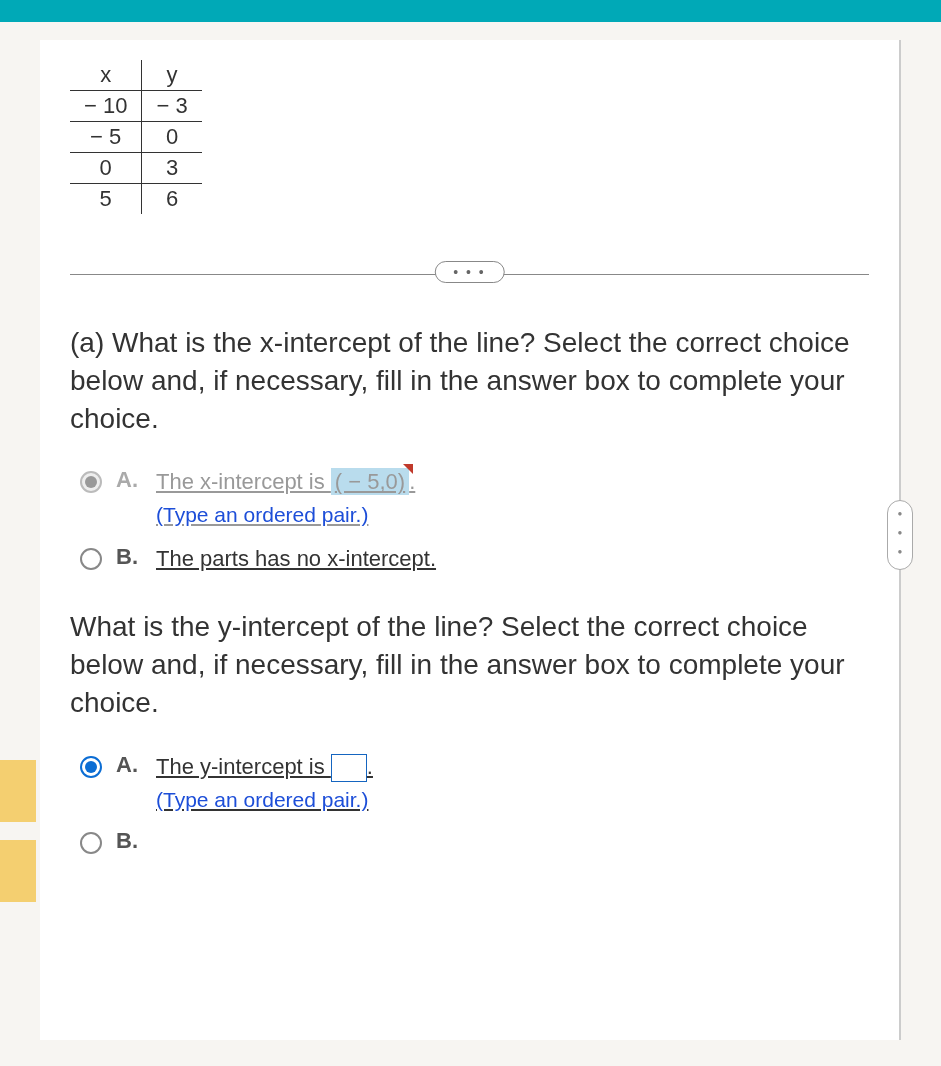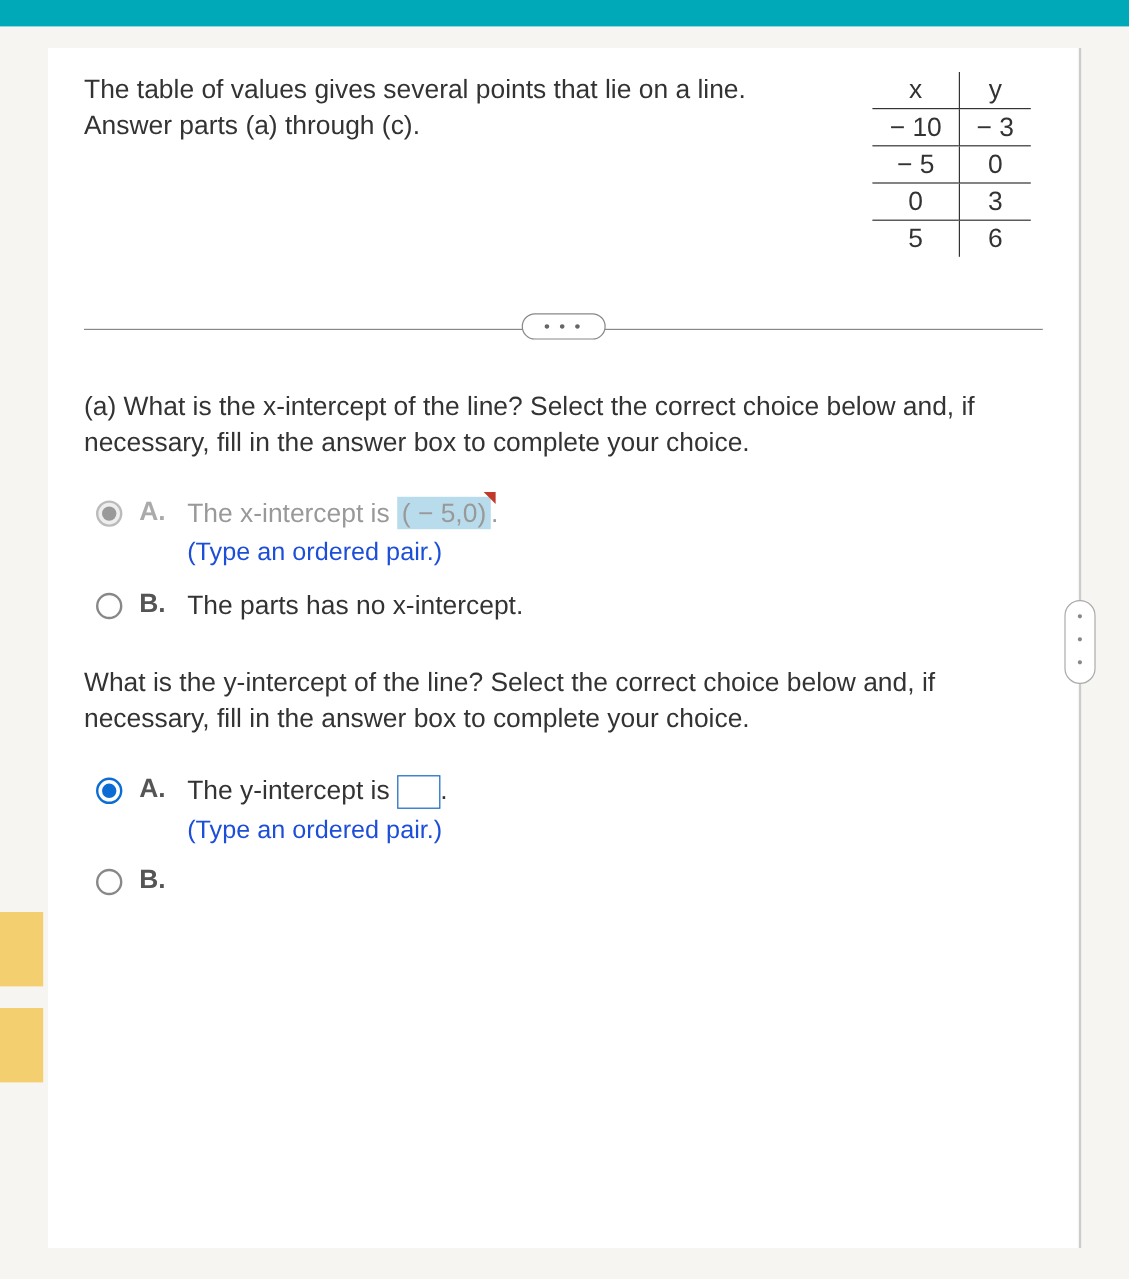--- a/index.html
+++ b/index.html
@@ -65,21 +65,21 @@
     background: #fff;
     border: 1px solid #888;
     border-radius: 14px;
     padding: 2px 18px;
     font-size: 14px;
     color: #666;
     cursor: pointer;
     letter-spacing: 2px;
   }
   .part-text {
-    font-size: 22px;
+    font-size: 28px;
     color: #333;
     line-height: 1.35;
     margin-bottom: 30px;
   }
   .choice-row {
     display: flex;
     align-items: flex-start;
     gap: 14px;
     margin: 14px 0 10px 10px;
     font-size: 22px;
@@ -120,20 +120,21 @@
   }
   .choice-letter {
     font-weight: bold;
     color: #555;
     min-width: 26px;
   }
   .choice-letter.faded { color: #aaa; }
   .choice-body {
     color: #333;
     line-height: 1.4;
+    text-decoration: underline;
   }
   .choice-body.faded { color: #999; }
   .answer-highlight {
     background: #b9dced;
     padding: 1px 4px;
     position: relative;
   }
   .answer-highlight::after {
     content: "";
     position: absolute;
@@ -195,21 +196,20 @@
 <div class="top-bar"></div>
 
 <div class="left-tabs">
   <div class="left-tab"></div>
   <div class="left-tab"></div>
 </div>
 
 <div class="content">
 
   <div class="intro-row">
-    <div class="intro-text">The table of values gives several points that lie on a line. Answer parts (a) through (c).</div>
     <table class="data-table">
       <thead>
         <tr>
           <th class="col-x">x</th>
           <th>y</th>
         </tr>
       </thead>
       <tbody>
         <tr>
             <td class="col-x">− 10</td>

